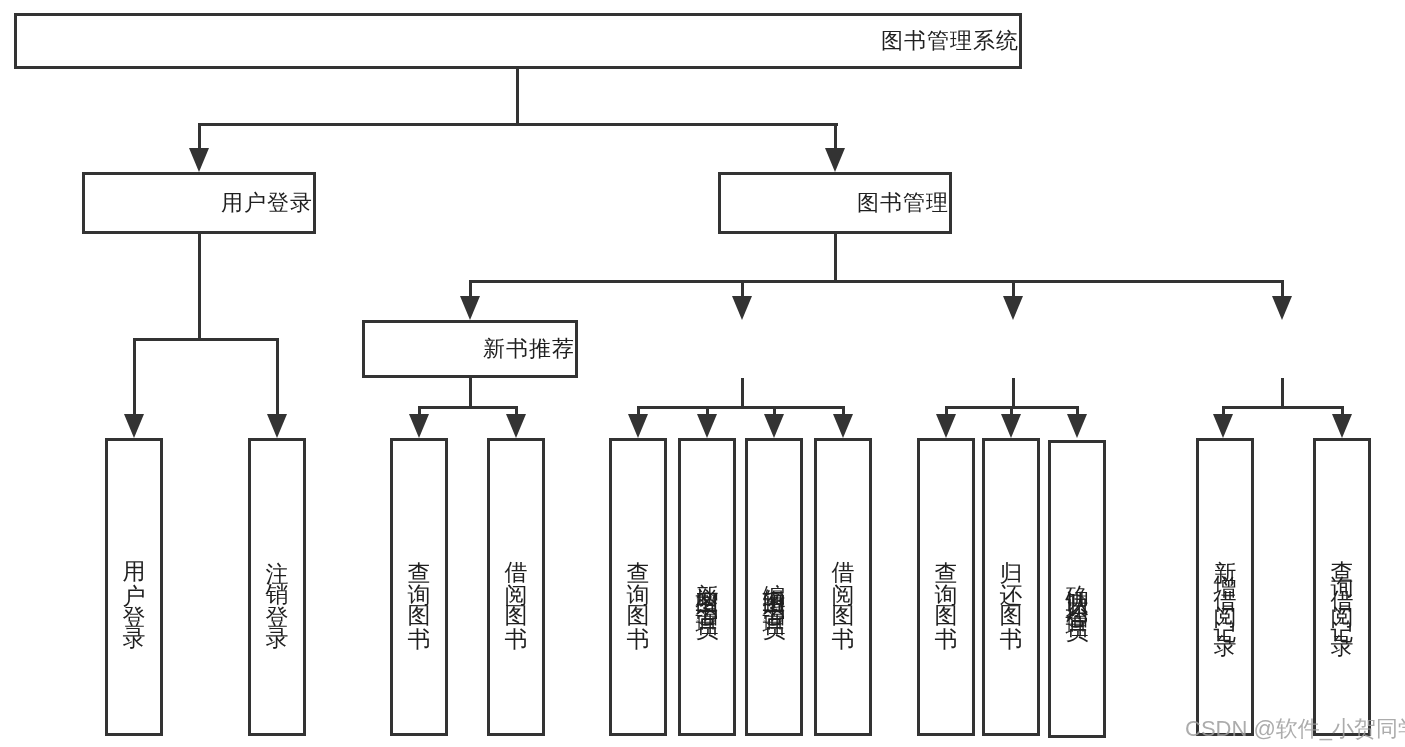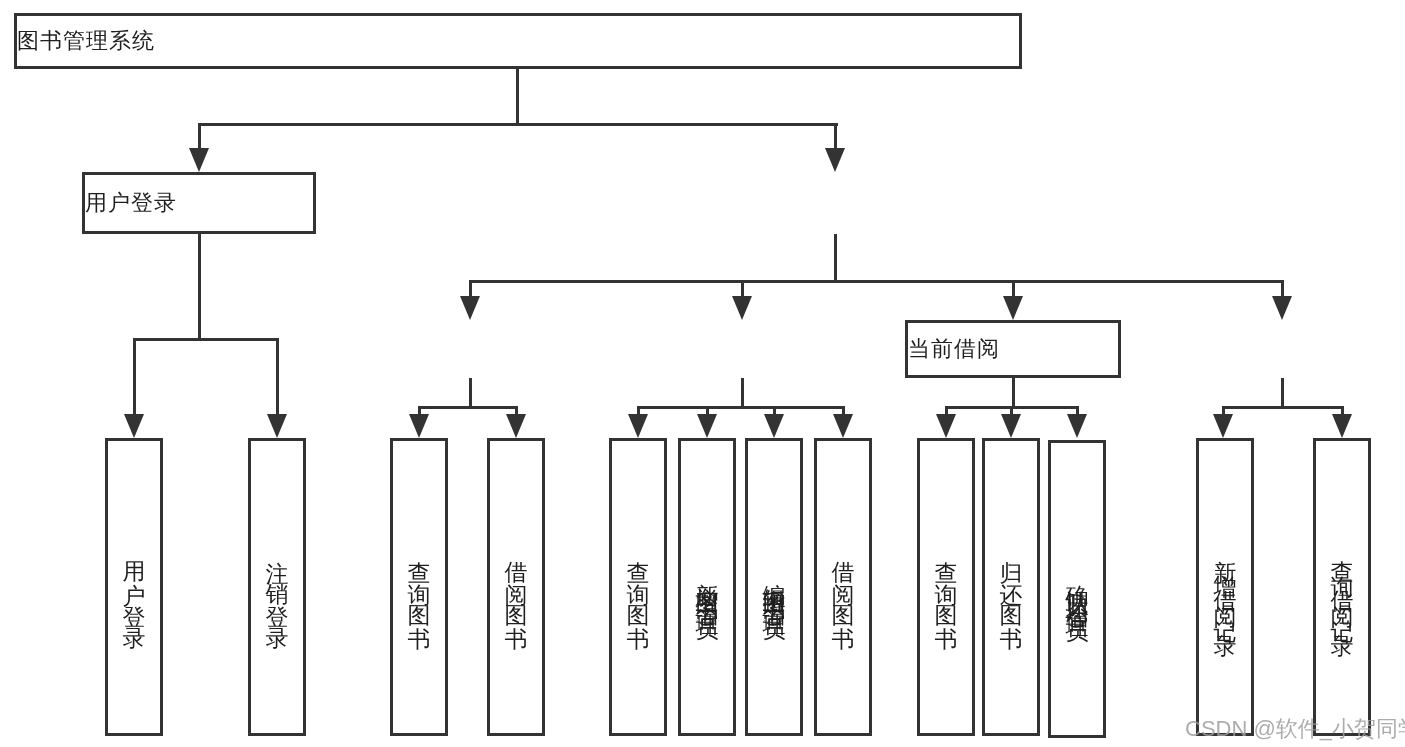--- a/index.html
+++ b/index.html
@@ -2,21 +2,21 @@
 <html><head>
 <meta charset="utf-8">
 <style>
   html,body{margin:0;padding:0;background:#ffffff;}
   .stage{
     position:relative;width:1405px;height:747px;background:#ffffff;
     font-family:"Liberation Sans",sans-serif;color:#1f1f1f;overflow:hidden;
   }
   .box{
     position:absolute;border:3px solid #333333;background:#ffffff;
-    display:flex;align-items:center;justify-content:flex-start;
+    display:flex;align-items:center;justify-content:flex-end;
     box-sizing:border-box;font-size:22px;letter-spacing:1px;
   }
   .leaf{
     position:absolute;border:3px solid #333333;background:#ffffff;
     box-sizing:border-box;width:58px;height:298px;top:438px;
     display:flex;align-items:center;justify-content:center;
   }
   .leaf span{
     writing-mode:vertical-rl;text-orientation:mixed;
     font-size:23px;line-height:1;white-space:nowrap;
@@ -48,41 +48,44 @@
   <div class="vline" style="left:516px;top:68px;height:58px;"></div>
   <div class="hline" style="left:198px;top:123px;width:640px;"></div>
   <div class="vline" style="left:198px;top:123px;height:28px;"></div>
   <div class="arrow" style="left:189px;top:148px;"></div>
   <div class="vline" style="left:834px;top:123px;height:28px;"></div>
   <div class="arrow" style="left:825px;top:148px;"></div>
 
   <div class="box" style="left:82px;top:172px;width:234px;height:62px;">
     <span>用户登录</span>
   </div>
+  <div class="box" style="left:718px;top:172px;width:234px;height:62px;">
+    <span>图书管理</span>
+  </div>
 
   <div class="vline" style="left:198px;top:234px;height:107px;"></div>
   <div class="hline" style="left:133px;top:338px;width:146px;"></div>
   <div class="vline" style="left:133px;top:338px;height:80px;"></div>
   <div class="arrow" style="left:124px;top:414px;"></div>
   <div class="vline" style="left:276px;top:338px;height:80px;"></div>
   <div class="arrow" style="left:267px;top:414px;"></div>
 
   <div class="vline" style="left:834px;top:234px;height:49px;"></div>
   <div class="hline" style="left:469px;top:280px;width:815px;"></div>
   <div class="vline" style="left:469px;top:280px;height:20px;"></div>
   <div class="arrow" style="left:460px;top:296px;"></div>
   <div class="vline" style="left:741px;top:280px;height:20px;"></div>
   <div class="arrow" style="left:732px;top:296px;"></div>
   <div class="vline" style="left:1012px;top:280px;height:20px;"></div>
   <div class="arrow" style="left:1003px;top:296px;"></div>
   <div class="vline" style="left:1281px;top:280px;height:20px;"></div>
   <div class="arrow" style="left:1272px;top:296px;"></div>
 
-  <div class="box" style="left:905px;top:320px;width:216px;height:58px;">
-    <span>当前借阅</span>
+  <div class="box" style="left:362px;top:320px;width:216px;height:58px;">
+    <span>新书推荐</span>
   </div>
 
   <div class="vline" style="left:469px;top:378px;height:31px;"></div>
   <div class="hline" style="left:418px;top:406px;width:100px;"></div>
   <div class="vline" style="left:418px;top:406px;height:12px;"></div>
   <div class="arrow" style="left:409px;top:414px;"></div>
   <div class="vline" style="left:515px;top:406px;height:12px;"></div>
   <div class="arrow" style="left:506px;top:414px;"></div>
 
   <div class="vline" style="left:741px;top:378px;height:31px;"></div>

